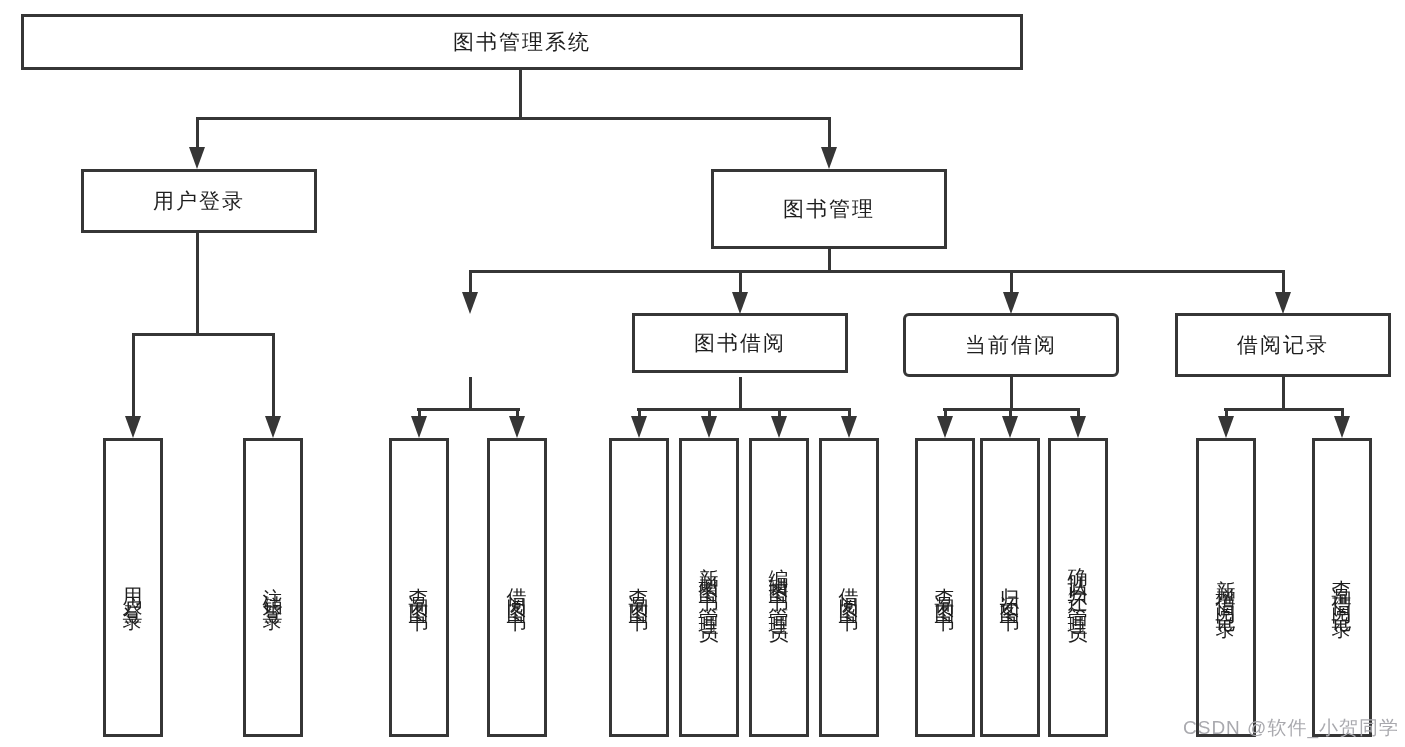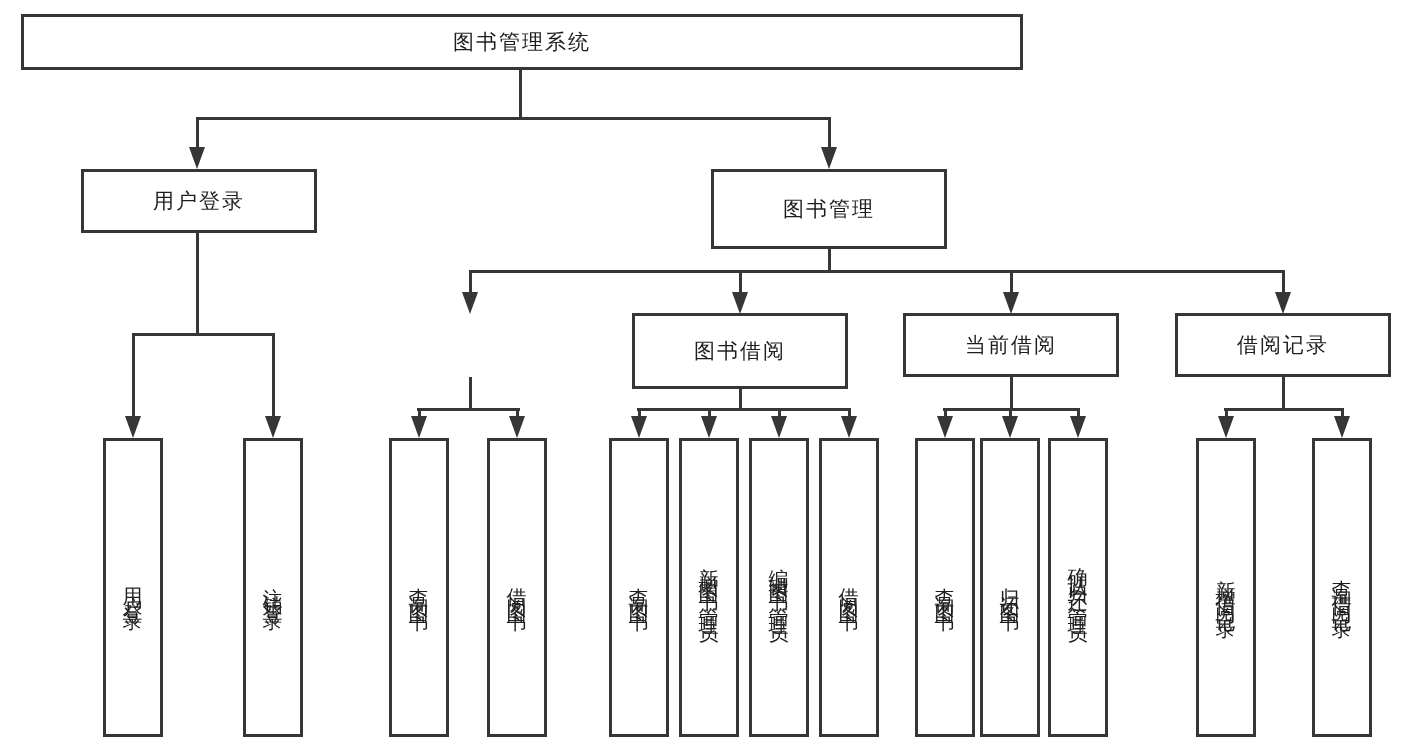--- a/index.html
+++ b/index.html
@@ -92,24 +92,24 @@
   <div class="hline" style="left:469px; top:270px; width:816px;"></div>
   <div class="stub" style="left:469px; top:270px; height:24px;"></div>
   <div class="arrow" style="left:462px; top:292px;"></div>
   <div class="stub" style="left:739px; top:270px; height:24px;"></div>
   <div class="arrow" style="left:732px; top:292px;"></div>
   <div class="stub" style="left:1010px; top:270px; height:24px;"></div>
   <div class="arrow" style="left:1003px; top:292px;"></div>
   <div class="stub" style="left:1282px; top:270px; height:24px;"></div>
   <div class="arrow" style="left:1275px; top:292px;"></div>
 
-  <div class="node" style="left:632px; top:313px; width:216px; height:76px;">
+  <div class="node" style="left:632px; top:313px; width:216px; height:60px;">
     <span>图书借阅</span>
   </div>
-  <div class="node" style="left:903px; top:313px; width:216px; height:64px;">
+  <div class="node" style="left:903px; top:313px; width:216px; height:64px;border-radius:6px;">
     <span>当前借阅</span>
   </div>
   <div class="node" style="left:1175px; top:313px; width:216px; height:64px;">
     <span>借阅记录</span>
   </div>
 
   <div class="vline" style="left:469px; top:377px; height:33px;"></div>
   <div class="hline" style="left:417px; top:408px; width:103px;"></div>
   <div class="stub" style="left:418px; top:408px; height:10px;"></div>
   <div class="arrow" style="left:411px; top:416px;"></div>
@@ -180,14 +180,15 @@
     <span class="vtext">确认归还（管理员）</span>
   </div>
 
   <div class="node leaf" style="left:1196px; top:438px; width:60px; height:299px;">
     <span class="vtext">新增借阅记录</span>
   </div>
   <div class="node leaf" style="left:1312px; top:438px; width:60px; height:299px;">
     <span class="vtext">查询借阅记录</span>
   </div>
 
+  <div class="watermark">CSDN @软件_小贺同学</div>
 
 </div>
 
 </body></html>

